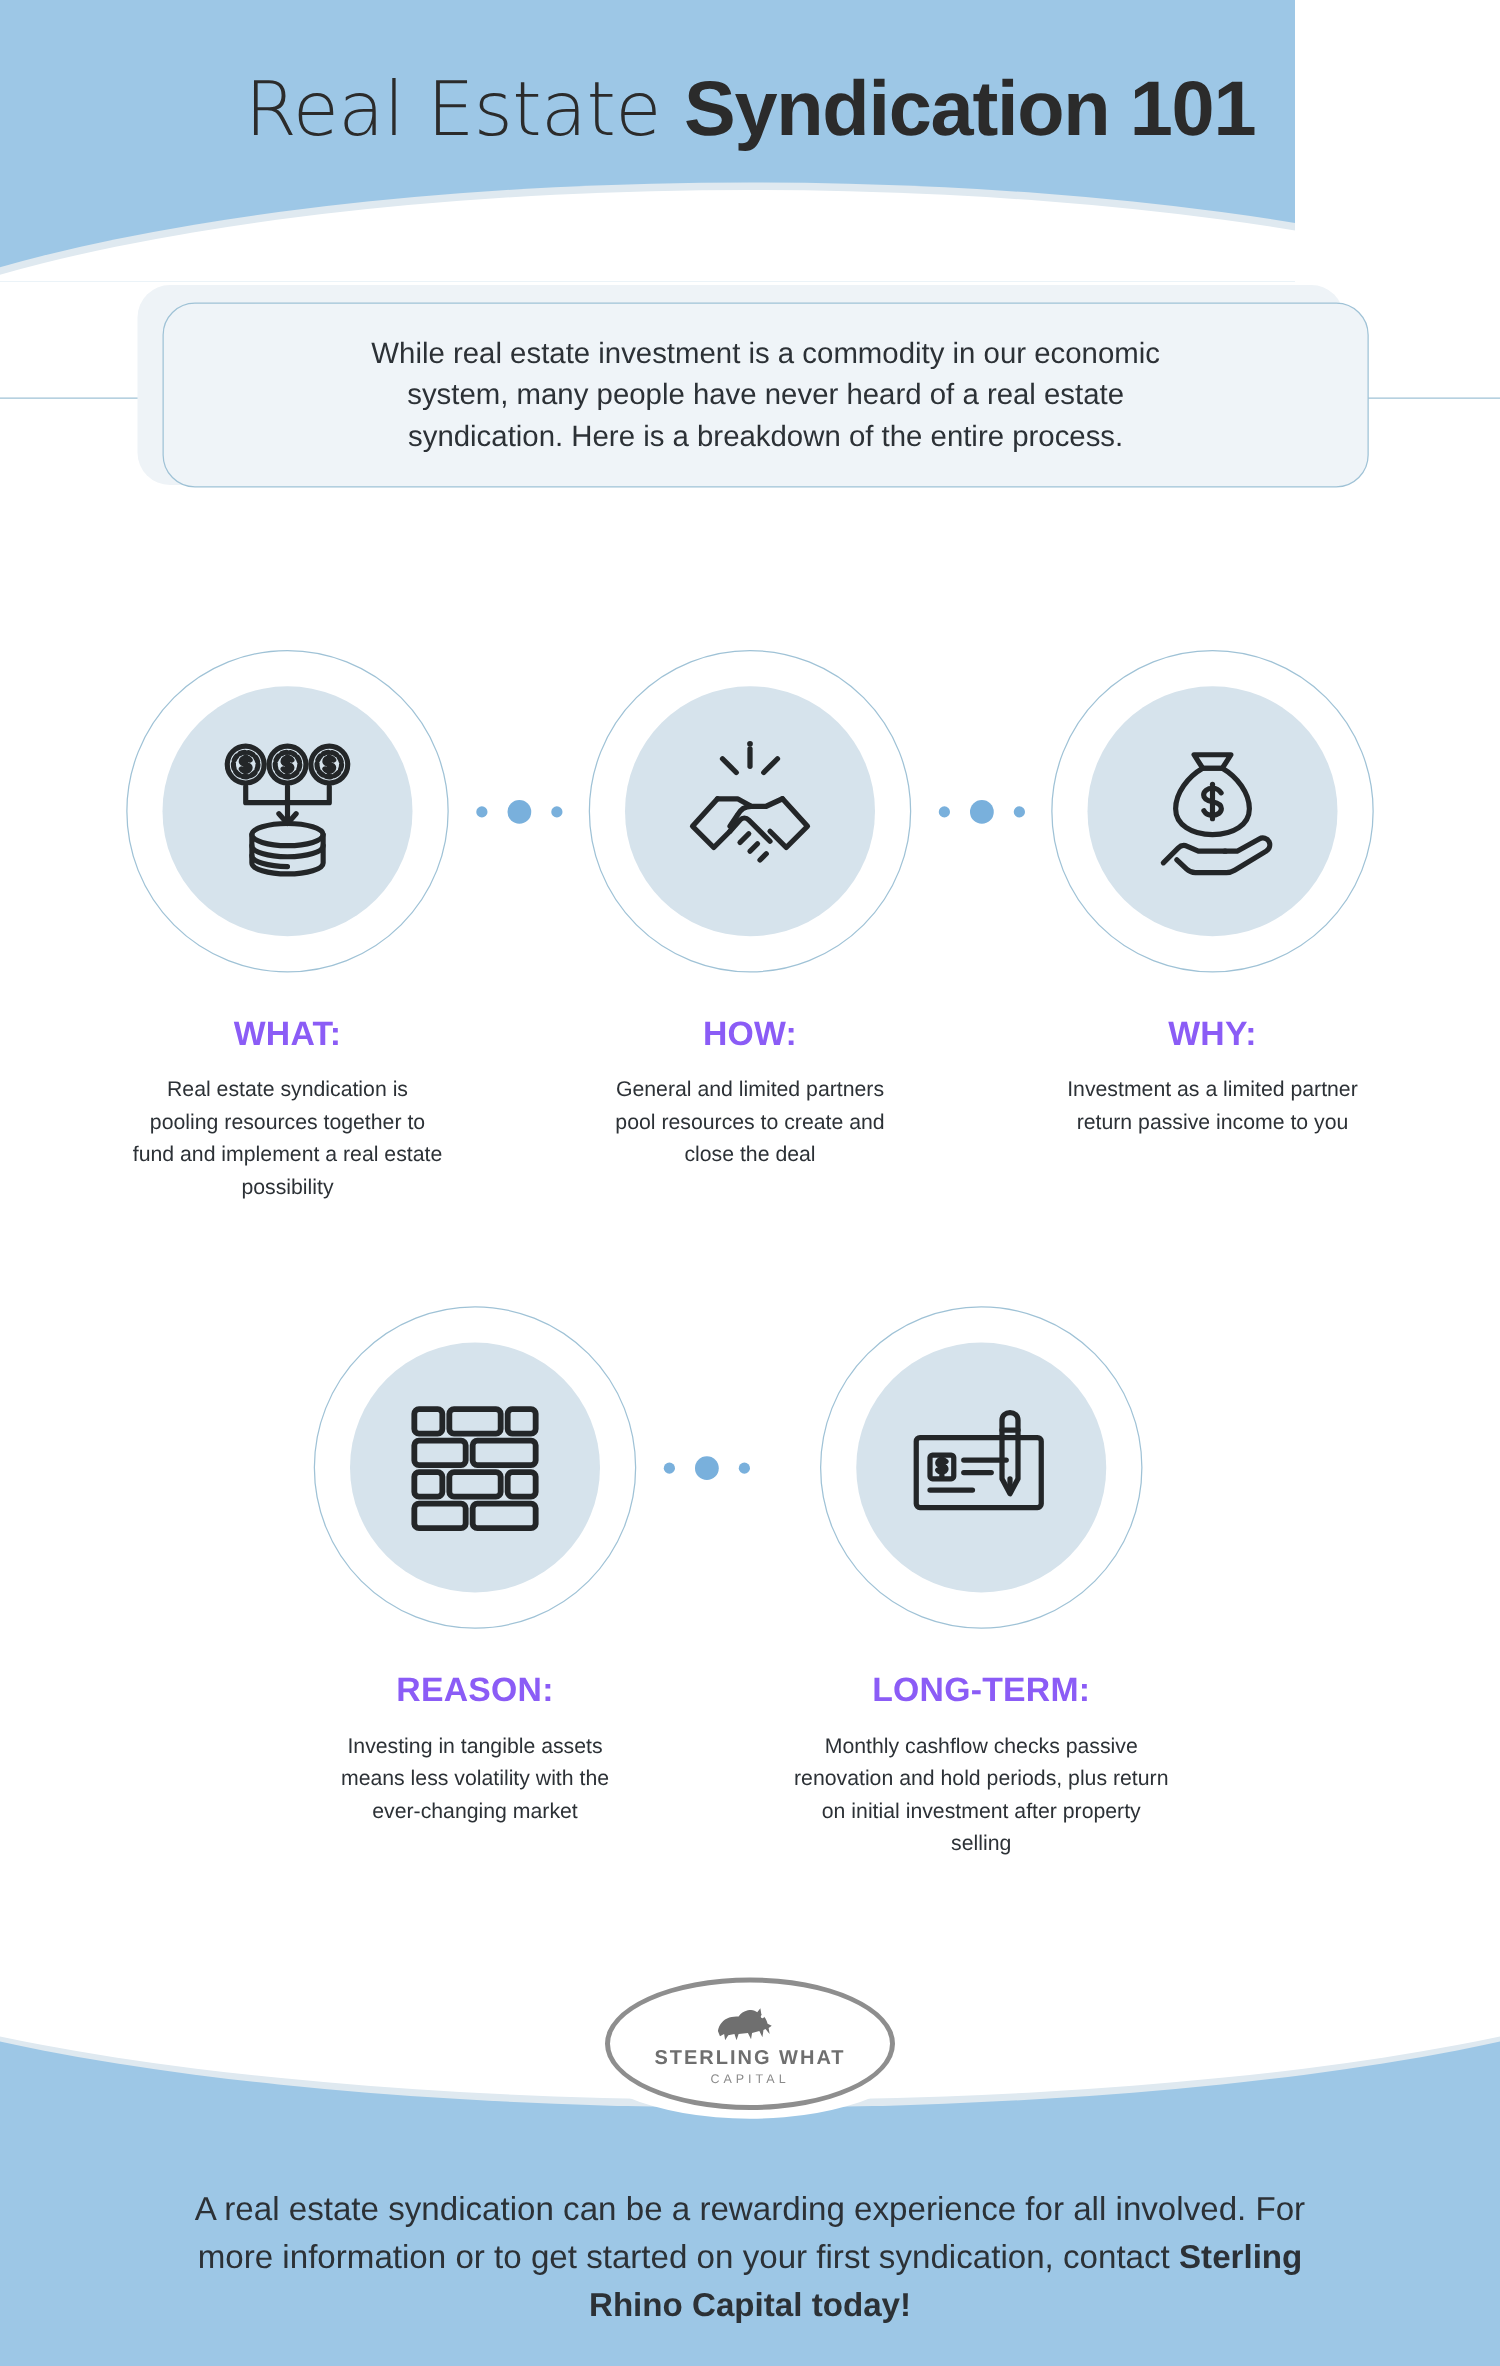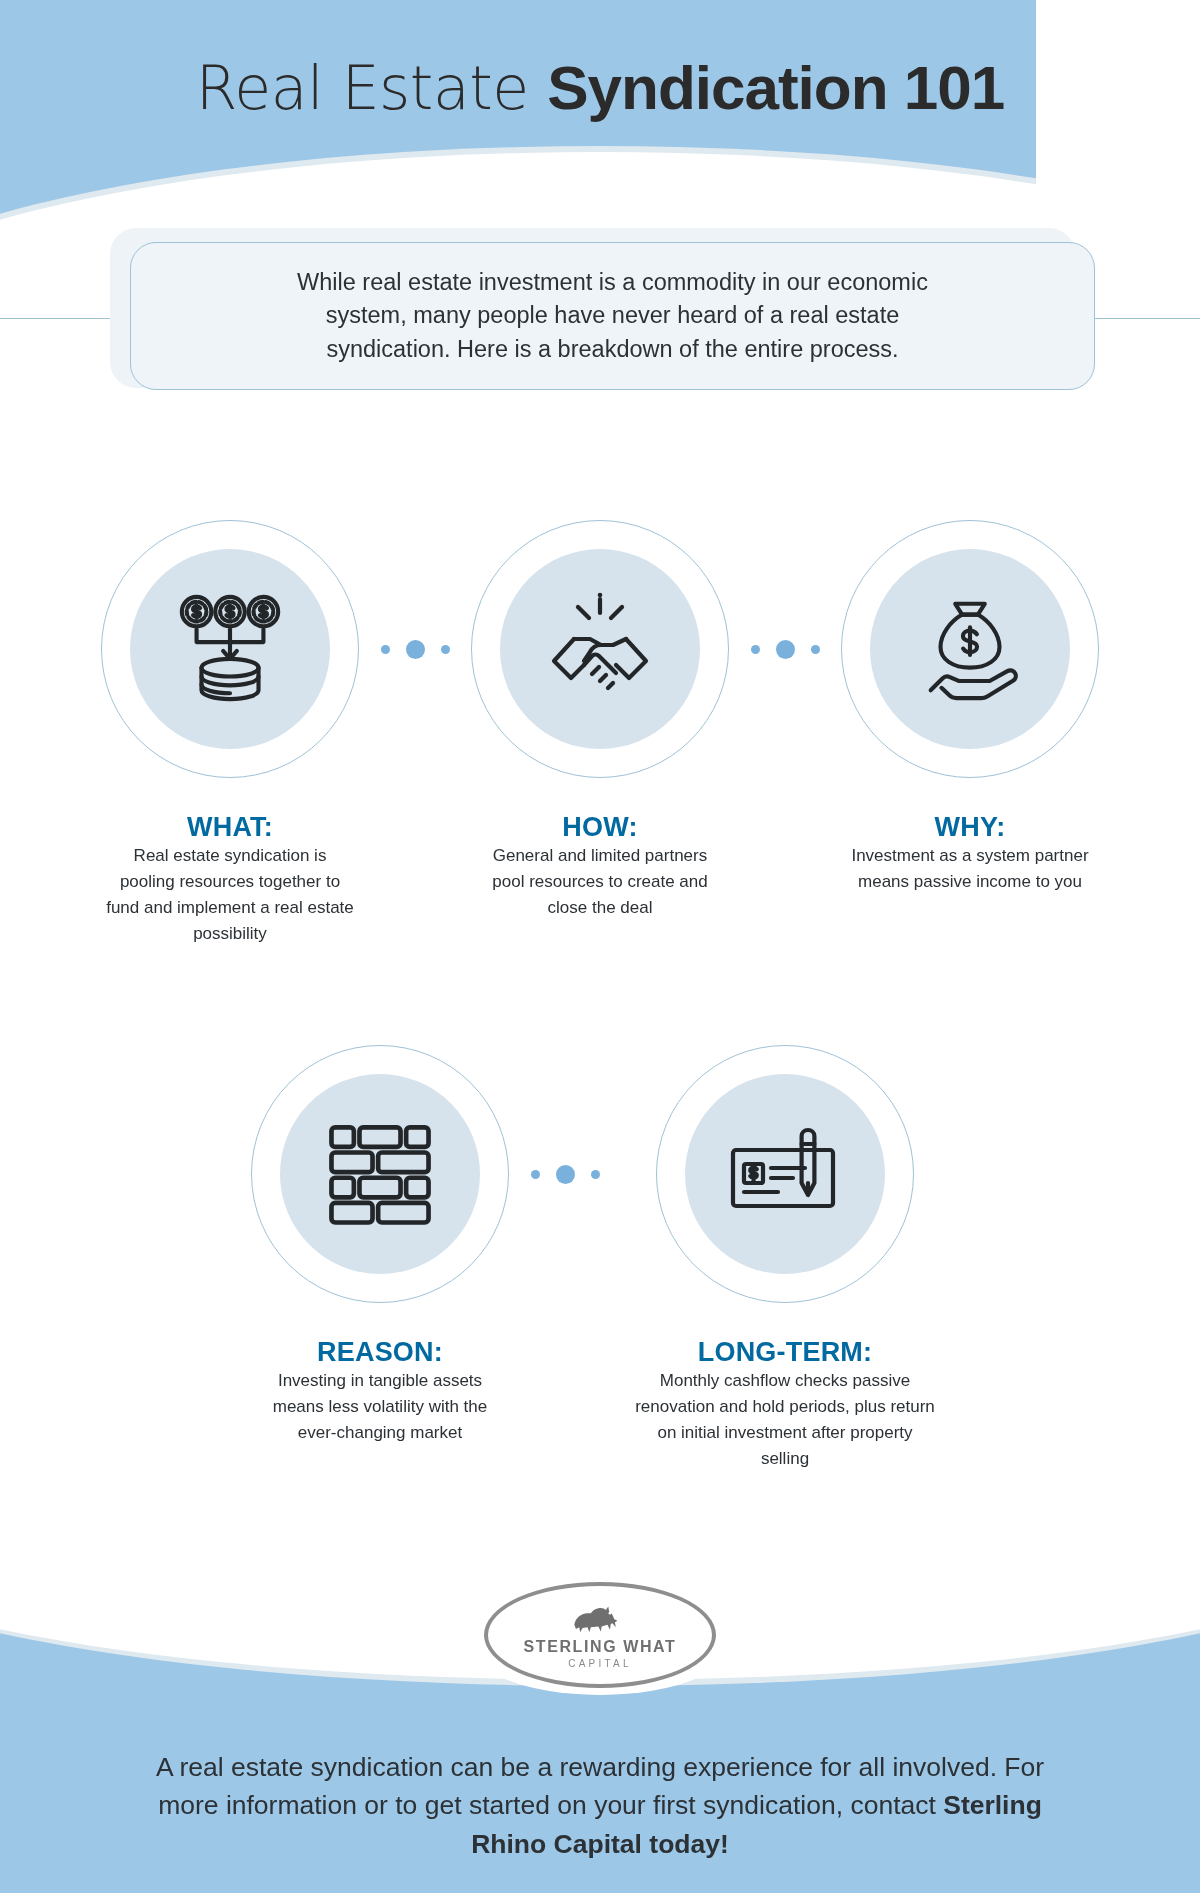--- a/index.html
+++ b/index.html
@@ -138,26 +138,26 @@
     display: flex;
     align-items: center;
     justify-content: center;
   }
   .icon-svg { display: block; }
 
   .cell-title {
     margin-top: 34px;
     font-size: 27px;
     font-weight: 700;
-    color: #0369a1;
+    color: #8b5cf6;
     letter-spacing: 0.2px;
     text-align: center;
   }
   .cell-desc {
-    margin-top: 0;
+    margin-top: 16px;
     font-size: 17px;
     line-height: 1.53;
     color: #2c3136;
     text-align: center;
     width: 250px;
   }
   .cell.wide .cell-desc { width: 300px; }
 
   
   .dots {
@@ -356,21 +356,21 @@
 
             <path d="M60 38v28"></path>
             <path d="M67 45c-1.6-2.4-4.2-3.7-7-3.7-4.2 0-7.2 2.4-7.2 5.5 0 3.2 2.8 4.6 7.2 5.5 4.4.9 7.2 2.3 7.2 5.5 0 3.1-3 5.5-7.2 5.5-3.1 0-5.7-1.4-7-3.7"></path>
 
             <path d="M20 102l12-12c2-2 5-2.6 7.5-1.5l9 4h22"></path>
             <path d="M70 92.5h10l18-10c3-1.7 6.6-.6 8 2.3 1.3 2.7.3 6-2.3 7.6L78 108c-2 1.2-4.3 1.9-6.7 1.9H46c-2.6 0-5.1-1-7-2.8l-8-7.6"></path>
           </svg>
         </div>
       </div>
       <div class="cell-title">WHY:</div>
-      <div class="cell-desc">Investment as a system partner means passive income to you</div>
+      <div class="cell-desc">Investment as a limited partner return passive income to you</div>
     </div>
   </div>
 
   <div class="row row2">
 
     <div class="cell">
       <div class="circle-outer">
         <div class="circle-inner">
           <svg class="icon-svg" width="112" height="112" viewBox="0 0 120 120" fill="none" stroke="#232628" stroke-width="5" stroke-linecap="round" stroke-linejoin="round">
             <rect x="8" y="10" width="24" height="21" rx="4"></rect>

